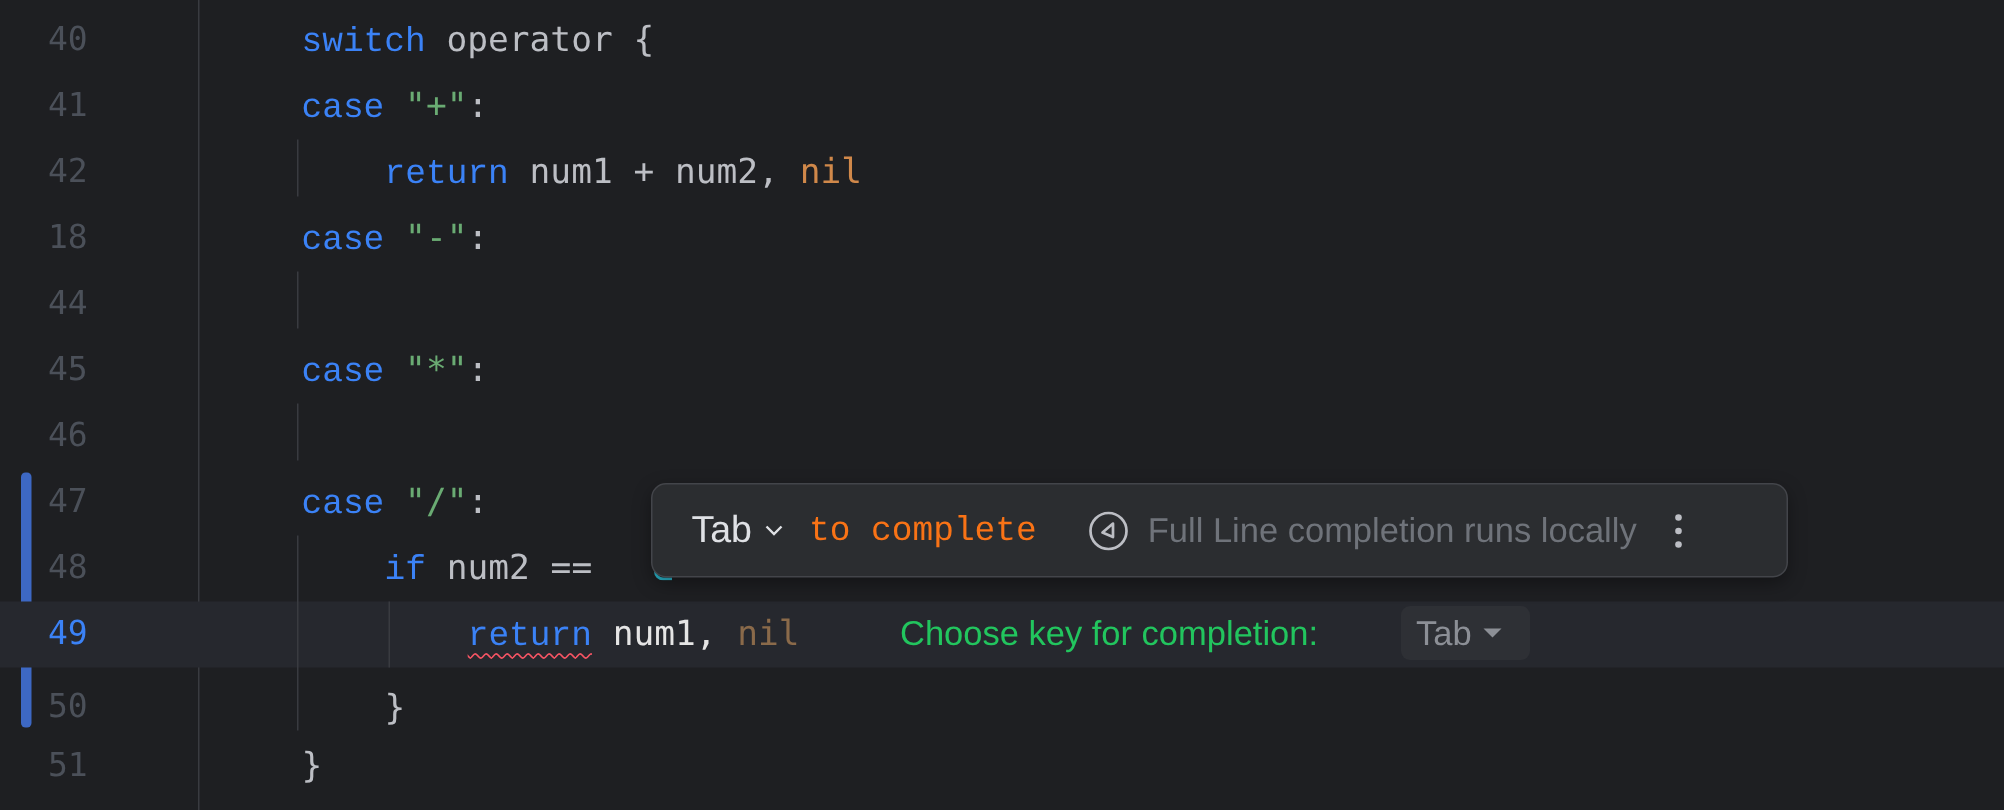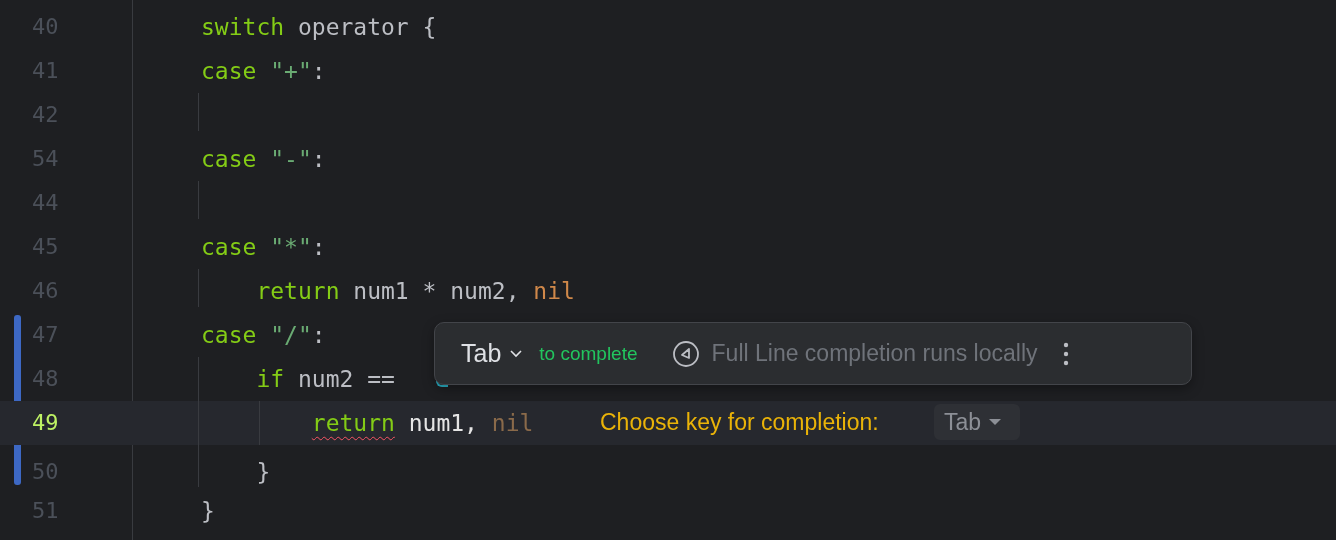--- a/index.html
+++ b/index.html
@@ -21,26 +21,26 @@
   }
   .line {
     position: absolute; left: 0; width: 1336px; height: 44px;
     line-height: 44px;
   }
   .line.current { background: #26282e; }
   .ln {
     position: absolute; left: 32px; width: 40px;
     color: #4b5059; font-size: 22px;
   }
-  .line.current .ln { color: #bef264; }
+  .line.current .ln { color: #3b82f6; }
   .code {
     position: absolute; left: 201px; white-space: pre;
     color: #bcbec4;
   }
-  .kw { color: #84cc16; }
+  .kw { color: #3b82f6; font-family: Liberation Mono, monospace; }
   .str { color: #6aab73; }
   .nil { color: #cf8e6d; color: #d0884a; }
   .ghost { color: #e5e5e5; }
   .ghost-nil { color: #8a6a4a; }
   .err {
     text-decoration: underline wavy #f75464;
     text-underline-offset: 5px;
     text-decoration-thickness: 1px;
   }
   .indent-guide {
@@ -58,28 +58,28 @@
     display: flex; align-items: center;
     box-shadow: 0 4px 12px rgba(0,0,0,0.35);
   }
   .popup .key {
     margin-left: 26px; color: #dfe1e5; font-size: 25px;
   }
   .popup .chev {
     margin-left: 8px; margin-right: 16px;
     width: 14px; height: 14px; display: inline-flex; align-items: center;
   }
-  .popup .to-complete { color: #22c55e; font-size: 19px; }
+  .popup .to-complete { color: #f97316; font-size: 23px; font-family: Liberation Mono, monospace; }
   .popup .local-icon { margin-left: 34px; width: 28px; height: 28px; display: inline-flex; }
   .popup .local-text { margin-left: 12px; color: #6f737a; font-size: 23px; }
   .popup .more { margin-left: 20px; width: 16px; height: 30px; display: inline-flex; align-items: center; justify-content: center; }
   .hint-text {
     position: absolute; left: 600px; top: 400px; line-height: 44px;
     font-family: "Liberation Sans", sans-serif;
-    color: #eab308; font-size: 23px;
+    color: #22c55e; font-size: 23px;
   }
   .key-select {
     position: absolute; left: 934px; top: 404px; width: 86px; height: 36px;
     background: #2e3035; border-radius: 6px;
     font-family: "Liberation Sans", sans-serif; color: #8c8f96; font-size: 23px;
     display: flex; align-items: center; padding-left: 10px; box-sizing: border-box;
   }
   .key-select .caret { margin-left: 8px; width: 0; height: 0;
     border-left: 6px solid transparent; border-right: 6px solid transparent;
     border-top: 6px solid #8c8f96; }
@@ -99,35 +99,35 @@
       <div class="line" style="top: 5px;">
         <span class="ln">40</span>
         <span class="code"><span class="kw">switch</span><span> operator {</span></span>
       </div>
       <div class="line" style="top: 49px;">
         <span class="ln">41</span>
         <span class="code"><span class="kw">case</span><span> </span><span class="str">"+"</span><span>:</span></span>
       </div>
       <div class="line" style="top: 93px;">
         <span class="ln">42</span>
+        <span class="code"><span>    </span><span class="kw">return</span><span> num1 + num2, </span><span class="nil">nil</span></span>
       </div>
       <div class="line" style="top: 137px;">
-        <span class="ln">54</span>
+        <span class="ln">18</span>
         <span class="code"><span class="kw">case</span><span> </span><span class="str">"-"</span><span>:</span></span>
       </div>
       <div class="line" style="top: 181px; padding-left: 20px;">
         <span class="ln">44</span>
       </div>
       <div class="line" style="top: 225px;">
         <span class="ln">45</span>
         <span class="code"><span class="kw">case</span><span> </span><span class="str">"*"</span><span>:</span></span>
       </div>
       <div class="line" style="top: 269px;">
         <span class="ln">46</span>
-        <span class="code"><span>    </span><span class="kw">return</span><span> num1 * num2, </span><span class="nil">nil</span></span>
       </div>
       <div class="line" style="top: 313px;">
         <span class="ln">47</span>
         <span class="code"><span class="kw">case</span><span> </span><span class="str">"/"</span><span>:</span></span>
       </div>
       <div class="line" style="top: 357px; padding-left: 11px;">
         <span class="ln">48</span>
         <span class="code"><span>    </span><span class="kw">if</span><span> num2 == </span></span>
       </div>
       <div class="line current" style="top: 401px;">

